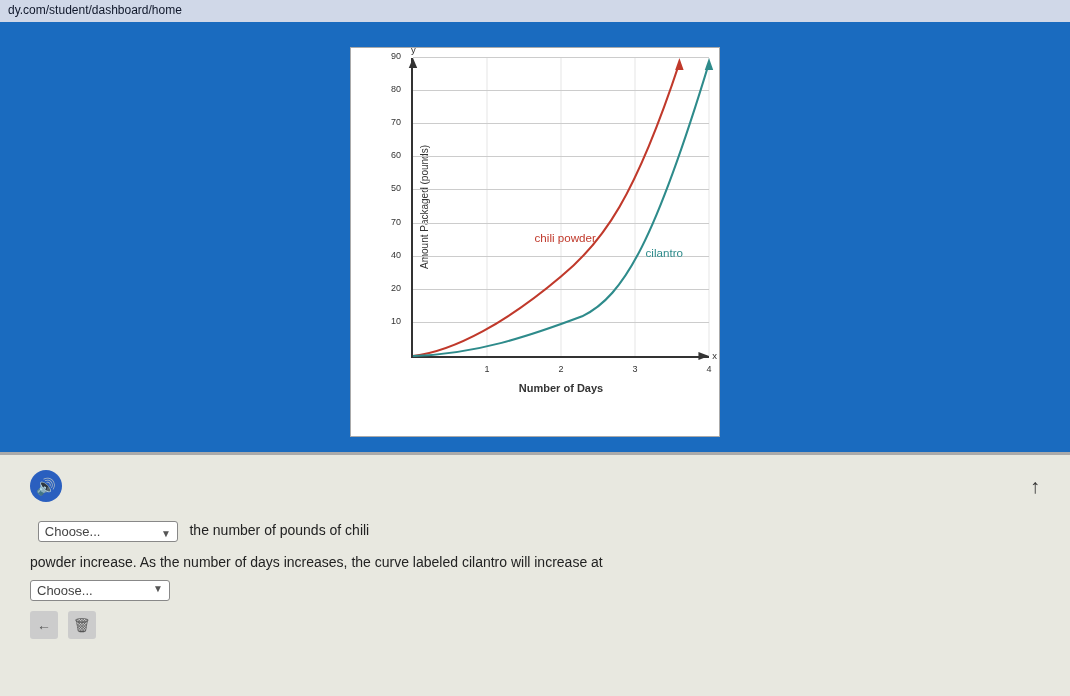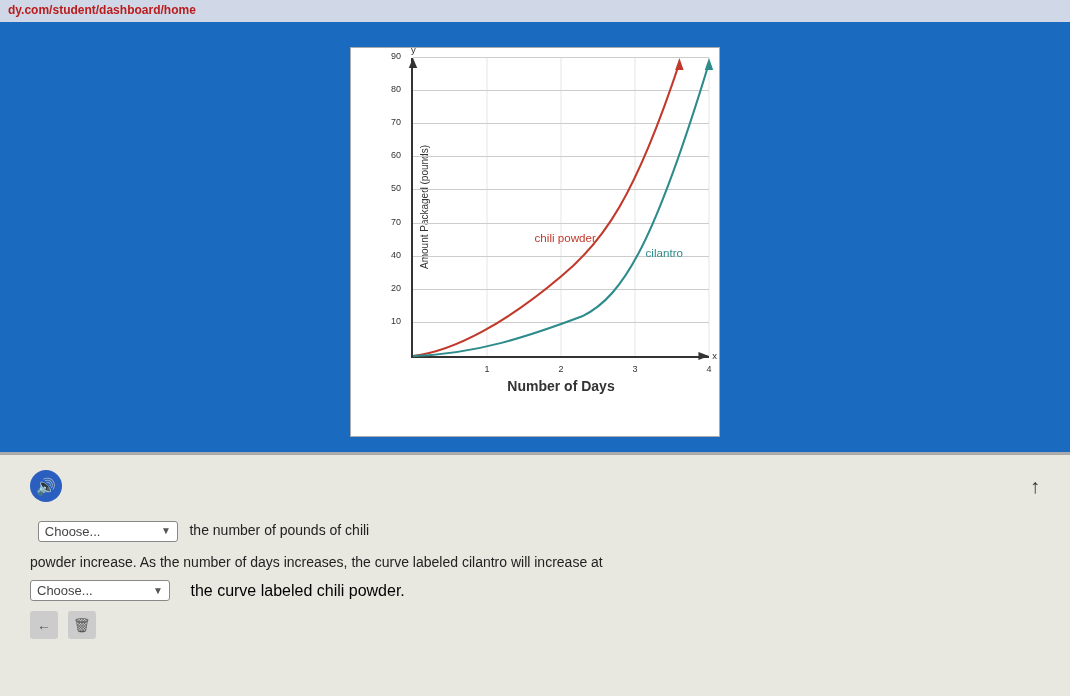--- a/index.html
+++ b/index.html
@@ -8,23 +8,22 @@
       background: #1a6bbf;
       width: 1070px;
       height: 696px;
       overflow: hidden;
       position: relative;
     }
     .url-bar {
       background: #d0d8e8;
       padding: 3px 8px;
       font-size: 12px;
-      color: #b91c1c;
+      color: #0f172a;
       height: 22px;
-      font-weight: bold;
     }
     .main-content {
       display: flex;
       flex-direction: column;
       height: calc(696px - 22px);
     }
     .chart-area {
       background: #1a6bbf;
       display: flex;
       justify-content: center;
@@ -55,21 +54,21 @@
       transform: translateY(-50%) rotate(-90deg);
       font-size: 10px;
       color: #333;
       white-space: nowrap;
     }
     .x-axis-label {
       position: absolute;
       bottom: -38px;
       left: 50%;
       transform: translateX(-50%);
-      font-size: 14px;
+      font-size: 11px;
       color: #333;
       font-weight: bold;
     }
     .y-tick {
       position: absolute;
       right: 0;
       left: 0;
       border-top: 1px solid #ccc;
       font-size: 9px;
       color: #333;
@@ -129,21 +128,21 @@
       color: #333;
     }
     .sentence-row {
       font-size: 14px;
       color: #222;
       line-height: 2;
       margin-bottom: 4px;
     }
     .dropdown {
       display: inline-flex;
-      align-items: center;
+      align-items: flex-start;
       background: white;
       border: 1px solid #888;
       border-radius: 3px;
       padding: 2px 6px;
       font-size: 13px;
       cursor: pointer;
       min-width: 140px;
       color: #444;
       vertical-align: middle;
       position: relative;
@@ -296,21 +295,20 @@
       <span class="dropdown">
         <select>
           <option>Choose...</option>
           <option>a faster rate than</option>
           <option>the same rate as</option>
           <option>a slower rate than</option>
         </select>
         <span class="dropdown-arrow">▼</span>
       </span>
       &nbsp;
-      <span>the curve labeled chili powder.</span>
     </div>
 
     <div class="bottom-tools">
       <div class="tool-btn">
         <span>←</span>
       </div>
       <div class="tool-btn">
         <span>🗑</span>
       </div>
     </div>

